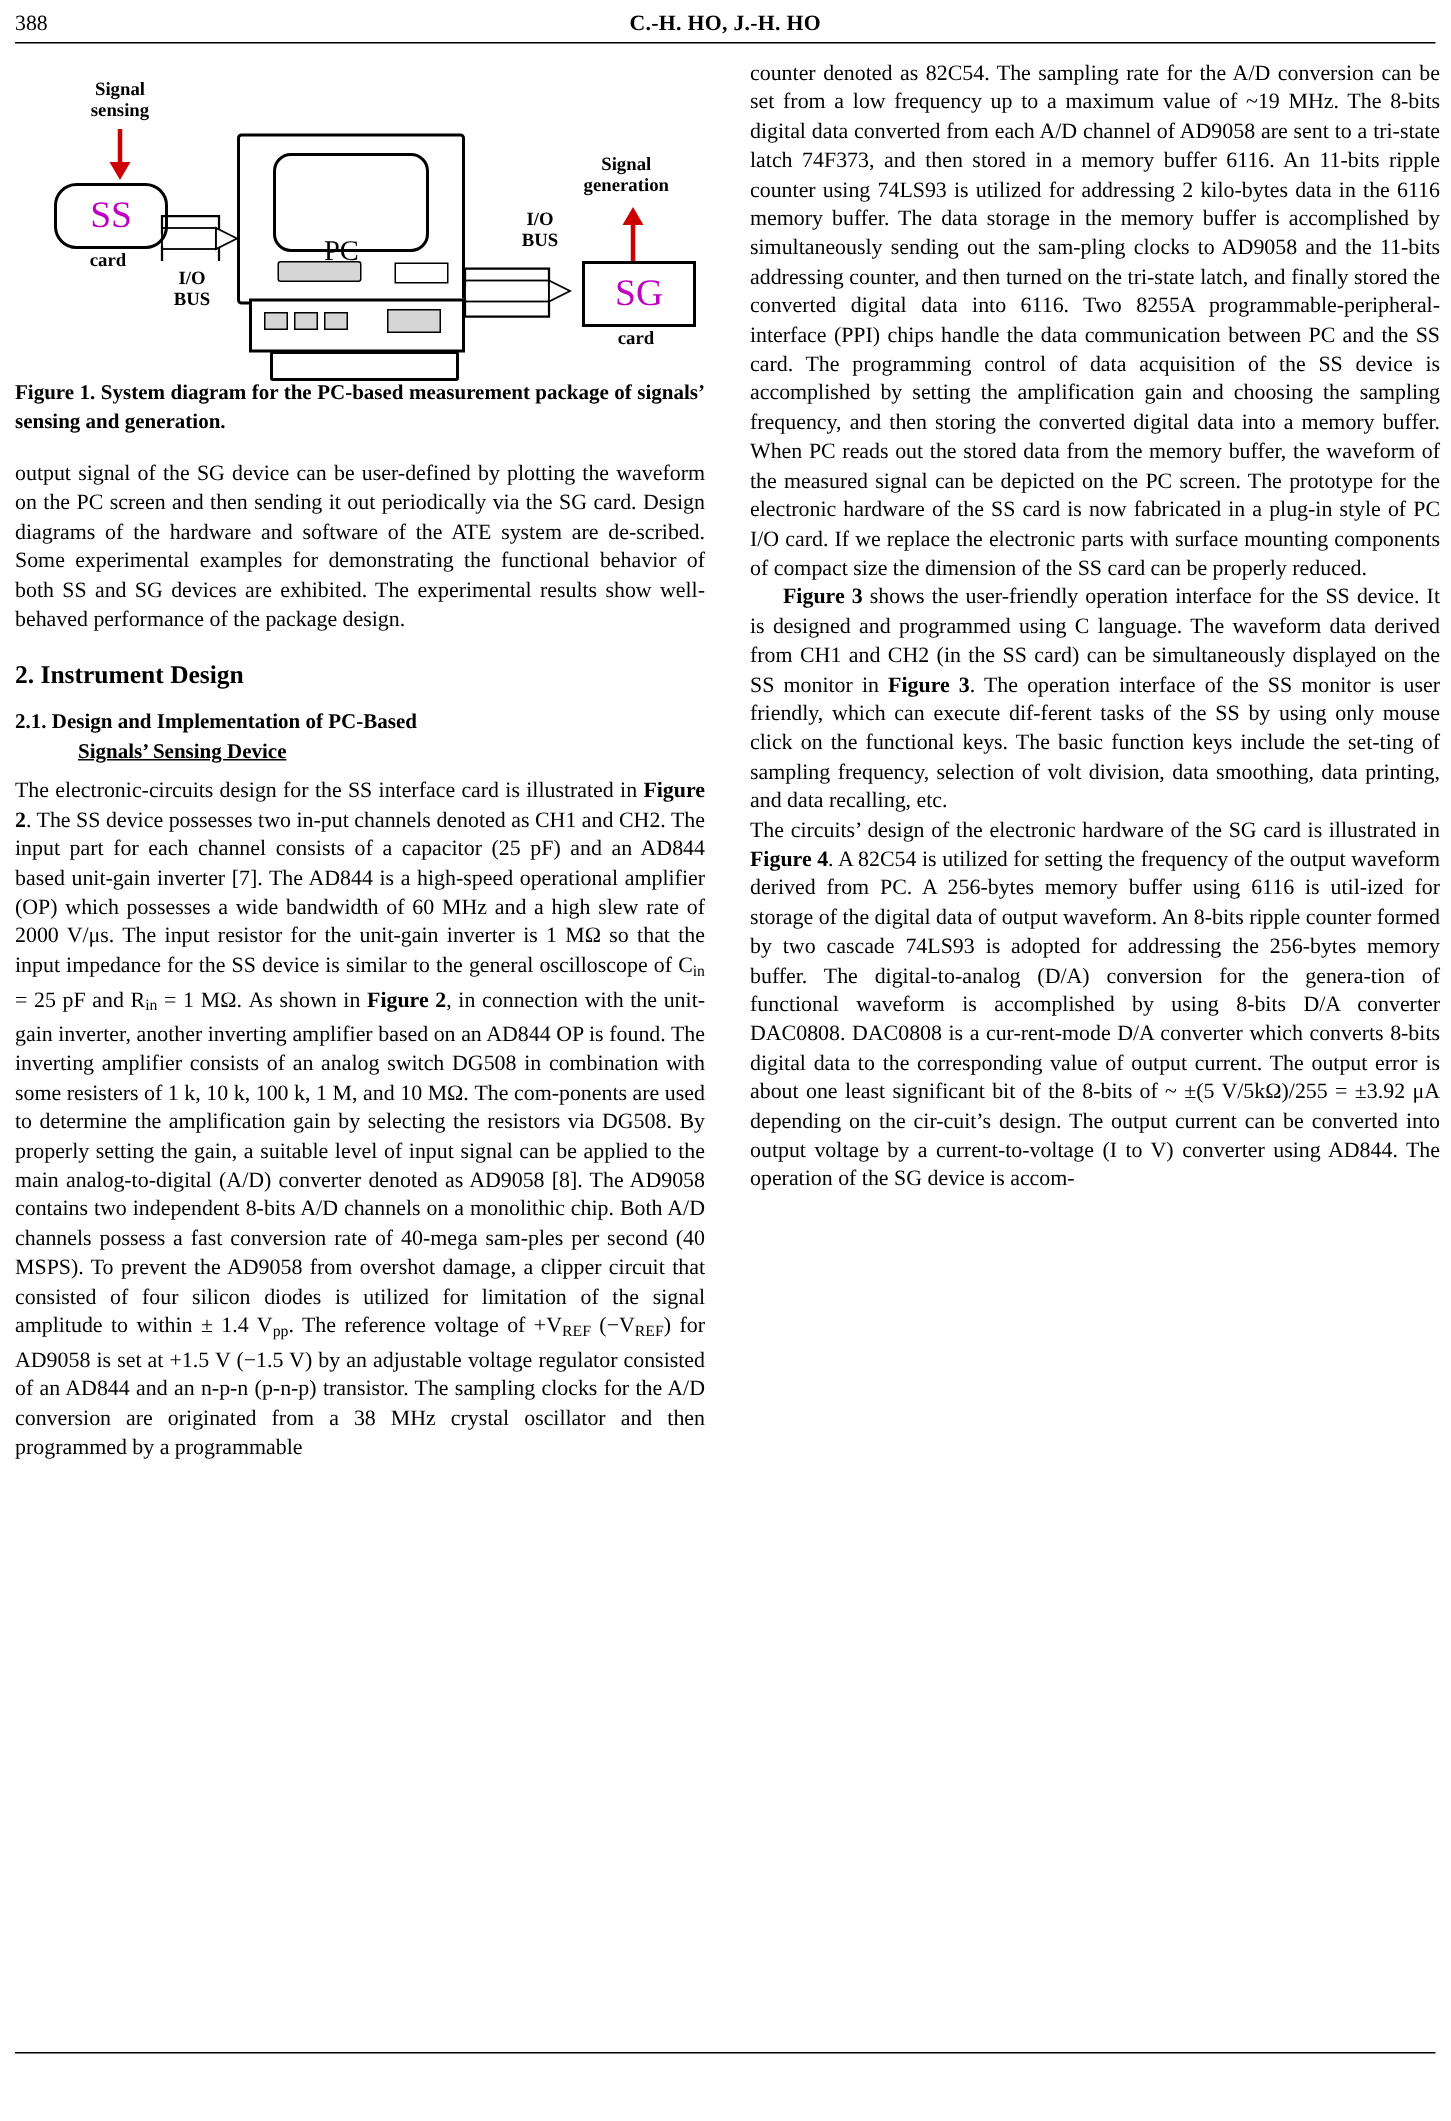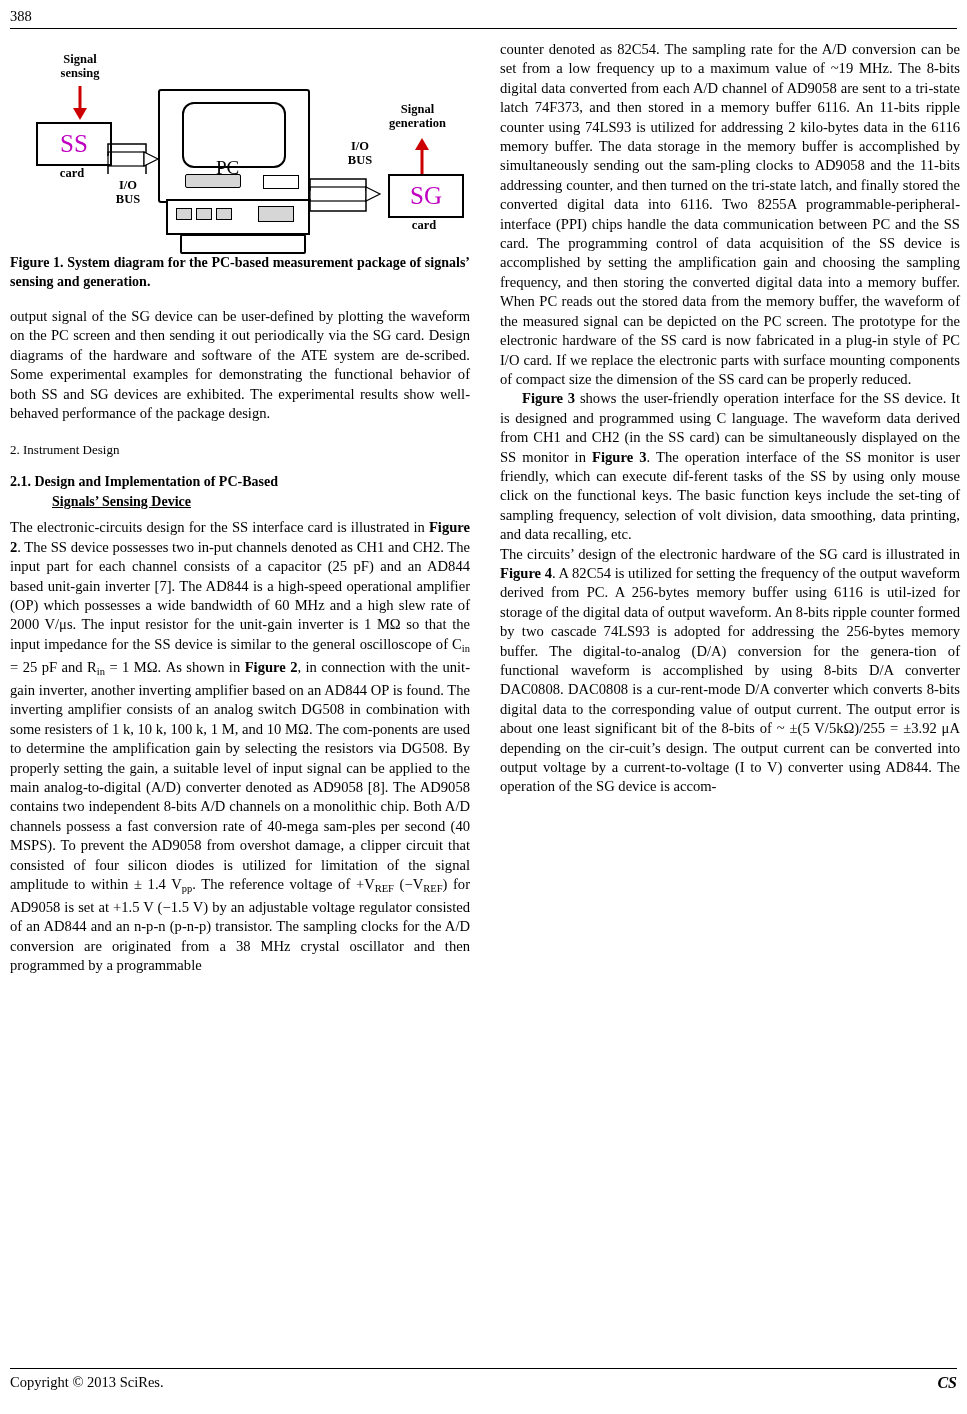--- a/index.html
+++ b/index.html
@@ -64,22 +64,22 @@
   .col-right { left: 500px; }
 
   p {
     margin: 0 0 0 0;
     text-align: justify;
     text-justify: inter-word;
   }
   .tight { line-height: 19.4px; }
 
   h2.sec {
-    font-size: 13px;
-    font-weight: normal;
+    font-size: 17px;
+    font-weight: bold;
     margin: 16px 0 7px 0;
     line-height: 21px;
   }
   h3.subsec {
     font-size: 14px;
     font-weight: bold;
     margin: 12px 0 6px 0;
     line-height: 20px;
   }
   h3.subsec .cont { display: block; padding-left: 42px; text-decoration: underline; }
@@ -187,38 +187,39 @@
   sub { font-size: 10.5px; vertical-align: -0.25em; }
   b { font-weight: bold; }
 </style>
 </head>
 <body>
 
 <div class="page">
 
   <div class="runhead">
     <span class="pageno">388</span>
+    <span class="authors">C.-H. HO, J.-H. HO</span>
   </div>
   <div class="rule-top"></div>
 
   <div class="col col-left">
 
     <div class="figure">
 
       <div class="fig-label" style="left:30px; top:8px; width:80px;">
         <span>Signal</span><br>
         <span>sensing</span>
       </div>
 
       <svg style="position:absolute; left:58px; top:42px;" width="24" height="34">
         <line x1="12" y1="0" x2="12" y2="24" stroke="#cc0000" stroke-width="3"></line>
         <polygon points="5,22 19,22 12,34" fill="#cc0000"></polygon>
       </svg>
 
-      <div class="box-ss" style="left:26px; top:78px; width:72px; height:40px;">
+      <div class="box-ss" style="left:26px; top:78px; width:72px; height:40px;border-radius:15px;">
         <span>SS</span>
       </div>
       <div class="fig-label" style="left:26px; top:122px; width:72px;">card</div>
 
       <div class="fig-label" style="left:98px; top:134px; width:40px;">
         <span>I/O</span><br>
         <span>BUS</span>
       </div>
 
       <svg style="position:absolute; left:96px; top:90px;" width="62" height="40">
@@ -288,17 +289,13 @@
   <div class="col col-right">
     <p class="tight">counter denoted as 82C54. The sampling rate for the A/D conversion can be set from a low frequency up to a maximum value of ~19 MHz. The 8-bits digital data converted from each A/D channel of AD9058 are sent to a tri-state latch 74F373, and then stored in a memory buffer 6116. An 11-bits ripple counter using 74LS93 is utilized for addressing 2 kilo-bytes data in the 6116 memory buffer. The data storage in the memory buffer is accomplished by simultaneously sending out the sam-pling clocks to AD9058 and the 11-bits addressing counter, and then turned on the tri-state latch, and finally stored the converted digital data into 6116. Two 8255A programmable-peripheral-interface (PPI) chips handle the data communication between PC and the SS card. The programming control of data acquisition of the SS device is accomplished by setting the amplification gain and choosing the sampling frequency, and then storing the converted digital data into a memory buffer. When PC reads out the stored data from the memory buffer, the waveform of the measured signal can be depicted on the PC screen. The prototype for the electronic hardware of the SS card is now fabricated in a plug-in style of PC I/O card. If we replace the electronic parts with surface mounting components of compact size the dimension of the SS card can be properly reduced.</p>
 
     <p class="tight" style="text-indent:22px;"><b>Figure 3</b><span> shows the user-friendly operation interface for the SS device. It is designed and programmed using C language. The waveform data derived from CH1 and CH2 (in the SS card) can be simultaneously displayed on the SS monitor in </span><b>Figure 3</b><span>. The operation interface of the SS monitor is user friendly, which can execute dif-ferent tasks of the SS by using only mouse click on the functional keys. The basic function keys include the set-ting of sampling frequency, selection of volt division, data smoothing, data printing, and data recalling, etc.</span></p>
 
 
     <p class="tight"><span>The circuits’ design of the electronic hardware of the SG card is illustrated in </span><b>Figure 4</b><span>. A 82C54 is utilized for setting the frequency of the output waveform derived from PC. A 256-bytes memory buffer using 6116 is util-ized for storage of the digital data of output waveform. An 8-bits ripple counter formed by two cascade 74LS93 is adopted for addressing the 256-bytes memory buffer. The digital-to-analog (D/A) conversion for the genera-tion of functional waveform is accomplished by using 8-bits D/A converter DAC0808. DAC0808 is a cur-rent-mode D/A converter which converts 8-bits digital data to the corresponding value of output current. The output error is about one least significant bit of the 8-bits of ~ ±(5 V/5kΩ)/255 = ±3.92 μA depending on the cir-cuit’s design. The output current can be converted into output voltage by a current-to-voltage (I to V) converter using AD844. The operation of the SG device is accom-</span></p>
   </div>
 
   <div class="rule-bot"></div>
-  <div class="footer">
-    <span class="copy">Copyright © 2013 SciRes.</span>
-    <span class="journal">CS</span>
-  </div>
 </div>
 
 </body></html>

